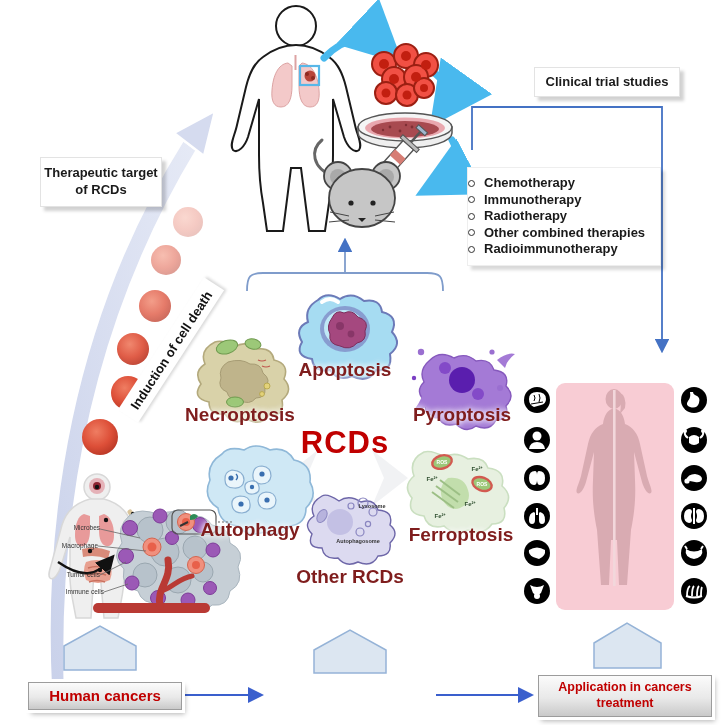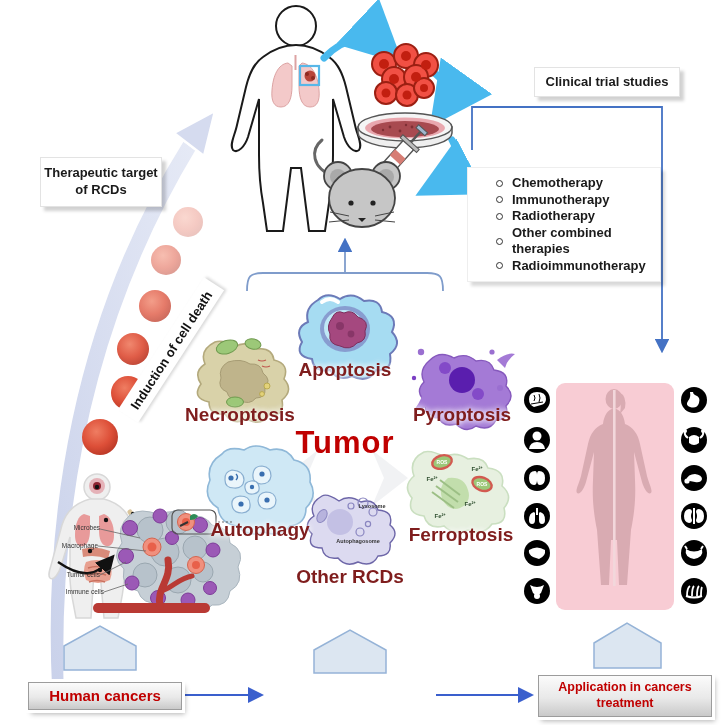--- a/index.html
+++ b/index.html
@@ -15,21 +15,21 @@
               text-align:center;transform:translateX(-50%);white-space:nowrap;
               text-shadow:0 0 6px #fff,0 0 6px #fff;}
   #rcds-title{position:absolute;left:345px;top:425px;transform:translateX(-50%);
               font-size:31px;font-weight:bold;letter-spacing:1px;}
   #induction{position:absolute;left:92px;top:338px;width:158px;height:24px;
              background:#fff;box-shadow:2px 2px 3px rgba(0,0,0,.15);
              transform:rotate(-57deg);display:flex;align-items:center;justify-content:center;
              font-size:13px;font-weight:bold;color:#111;white-space:nowrap;}
   #therapies{position:absolute;left:467px;top:167px;width:194px;background:#fff;
              box-shadow:4px 4px 3px rgba(0,0,0,0.15);border:1px solid #eee;
-             padding:7px 10px 7px 28px;box-sizing:border-box;}
+             padding:7px 10px 7px 0;box-sizing:border-box;}
   #therapies .t-item{display:flex;align-items:center;font-size:13px;font-weight:bold;
              color:#1a1a1a;line-height:16.5px;}
   #therapies .bullet{width:5px;height:5px;border:1.3px solid #333;border-radius:50%;
              margin-right:9px;flex:0 0 auto;background:#fff;}
   .bottombox{position:absolute;border:1px solid #9c9c9c;
              background:linear-gradient(#fbfbfb, #e9e9e9 55%, #c9c9c9);
              box-shadow:0 0 0 3px #fff, 3px 4px 5px rgba(0,0,0,0.30);
              display:flex;align-items:center;justify-content:center;text-align:center;
              font-weight:bold;font-size:15px;line-height:1.25;}
   .tme-label{position:absolute;font-size:6.5px;color:#333;transform:translateX(-100%);
@@ -462,26 +462,26 @@
   <div class="t-item">
     <span class="bullet"></span>
     <span>Other combined therapies</span>
       </div>
   <div class="t-item">
     <span class="bullet"></span>
     <span>Radioimmunotherapy</span>
       </div>
 </div>
 
-<div id="rcds-title" style="color: rgb(192, 0, 0);">Tumor</div>
+<div id="rcds-title" style="color: rgb(192, 0, 0);">RCDs</div>
 
 <div class="plainlabel" style="left:345px;top:359px;">Apoptosis</div>
 <div class="plainlabel" style="left:240px;top:404px;">Necroptosis</div>
 <div class="plainlabel" style="left:462px;top:404px;">Pyroptosis</div>
-<div class="plainlabel" style="left:260px;top:519px;">Autophagy</div>
+<div class="plainlabel" style="left:250px;top:519px;">Autophagy</div>
 <div class="plainlabel" style="left:461px;top:524px;">Ferroptosis</div>
 <div class="plainlabel" style="left:350px;top:566px;">Other RCDs</div>
 
 <div class="cell-anno" style="left:372px;top:503px;">Lysosome</div>
 <div class="cell-anno" style="left:358px;top:538px;">Autophagosome</div>
 <div class="fe-anno" style="left:477px;top:465px;">Fe²⁺</div>
 <div class="fe-anno" style="left:432px;top:475px;">Fe²⁺</div>
 <div class="fe-anno" style="left:470px;top:500px;">Fe²⁺</div>
 <div class="fe-anno" style="left:440px;top:512px;">Fe²⁺</div>
 <div class="ros-anno" style="left:442px;top:462px;">ROS</div>

